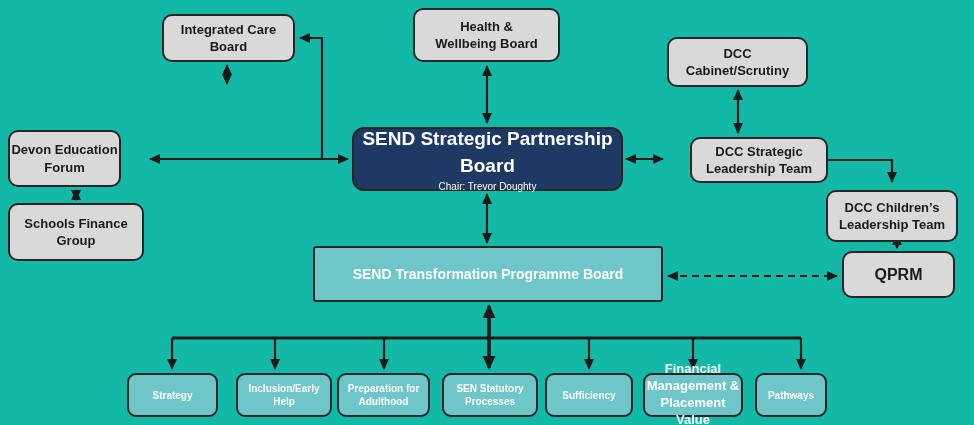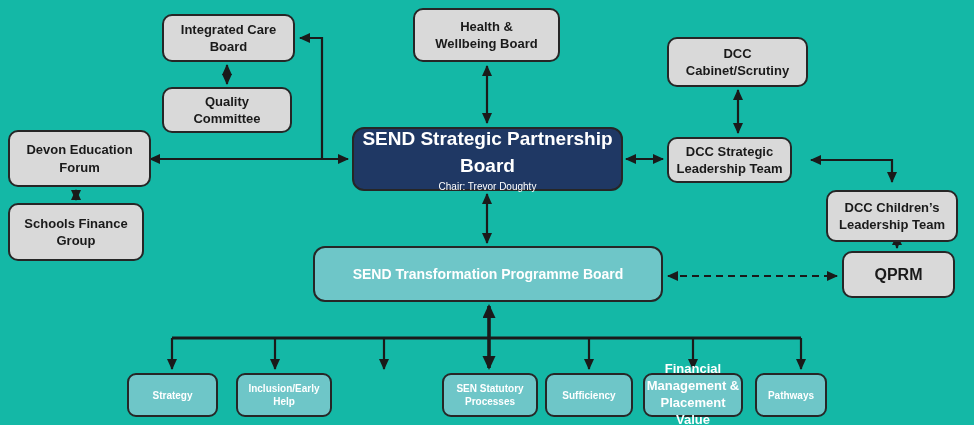--- a/index.html
+++ b/index.html
@@ -16,21 +16,21 @@
   .bx{
     position:absolute;box-sizing:border-box;
     display:flex;flex-direction:column;align-items:center;justify-content:center;
     text-align:center;border:2px solid var(--border_dark,#262626);border-radius:10px;
   }
   .bx .lbl{white-space:pre-line;}
   .gray{background:var(--box_gray,#d9d9d9);color:var(--text_dark,#1a1a1a);
     font-weight:bold;font-size:13px;line-height:1.32;}
   .gray.big-text{font-size:16px;}
   .navy{background:var(--box_navy,#1f3864);color:var(--text_light,#fff);border-radius:12px;}
-  .teal{background:var(--box_teal,#6ec6c8);color:var(--text_light,#fff);border-radius:12px;}
+  .teal{background:var(--box_teal,#6ec6c8);color:var(--text_light,#fff);border-radius:3px;}
   .navy .t1,.teal .t1{font-weight:bold;font-size:19px;line-height:1.45;}
   .teal .t1{font-size:14px;}
   .navy .t2,.teal .t2{font-weight:normal;font-size:10px;line-height:1.35;}
   .ws{
     position:absolute;box-sizing:border-box;top:373px;height:44px;
     display:flex;align-items:center;justify-content:center;text-align:center;
     background:var(--box_teal,#6ec6c8);border:2px solid var(--border_dark,#262626);
     border-radius:9px;color:var(--text_light,#fff);
     font-weight:bold;font-size:10px;line-height:1.3;
   }
@@ -70,46 +70,42 @@
     <path class="arrow" d="M 589,338 L 589,369" marker-end="url(#mA)"></path>
     <path class="arrow" d="M 693,338 L 693,369" marker-end="url(#mA)"></path>
     <path class="arrow" d="M 801,338 L 801,369" marker-end="url(#mA)"></path>
   </svg>
 
   <div class="bx gray" style="left:162px;top:14px;width:133px;height:48px">
     <span class="lbl">Integrated Care
 Board</span>
   </div>
 
-  <div class="bx gray" style="left:162px;top:87px;width:130px;height:46px">
-    <span class="lbl">Quality
-Committee</span>
-  </div>
 
-  <div class="bx gray" style="left:8px;top:130px;width:143px;height:57px">
+  <div class="bx gray" style="left:8px;top:130px;width:113px;height:57px">
     <span class="lbl">Devon Education
 Forum</span>
   </div>
 
   <div class="bx gray" style="left:8px;top:203px;width:136px;height:58px">
     <span class="lbl">Schools Finance
 Group</span>
   </div>
 
   <div class="bx gray" style="left:413px;top:8px;width:147px;height:54px">
     <span class="lbl">Health &amp;
 Wellbeing Board</span>
   </div>
 
   <div class="bx gray" style="left:667px;top:37px;width:141px;height:50px">
     <span class="lbl">DCC
 Cabinet/Scrutiny</span>
   </div>
 
-  <div class="bx gray" style="left:667px;top:137px;width:125px;height:46px">
+  <div class="bx gray" style="left:690px;top:137px;width:138px;height:46px">
     <span class="lbl">DCC Strategic
 Leadership Team</span>
   </div>
 
   <div class="bx gray" style="left:826px;top:190px;width:132px;height:52px">
     <span class="lbl">DCC Children’s
 Leadership Team</span>
   </div>
 
   <div class="bx gray big-text" style="left:842px;top:251px;width:113px;height:47px">
@@ -125,20 +121,24 @@
     <span class="t1">SEND Transformation Programme Board</span>
   </div>
 
   <div class="ws" style="left:127px;width:91px">
     <span class="lbl">Strategy</span>
   </div>
   <div class="ws" style="left:236px;width:96px">
     <span class="lbl">Inclusion/Early
 Help</span>
   </div>
+  <div class="ws" style="left:337px;width:93px">
+    <span class="lbl">Preparation for
+Adulthood</span>
+  </div>
   <div class="ws" style="left:442px;width:96px">
     <span class="lbl">SEN Statutory
 Processes</span>
   </div>
   <div class="ws" style="left:545px;width:88px">
     <span class="lbl">Sufficiency</span>
   </div>
   <div class="ws" style="left:643px;width:100px;font-size:13px">
     <span class="lbl">Financial
 Management &amp;

